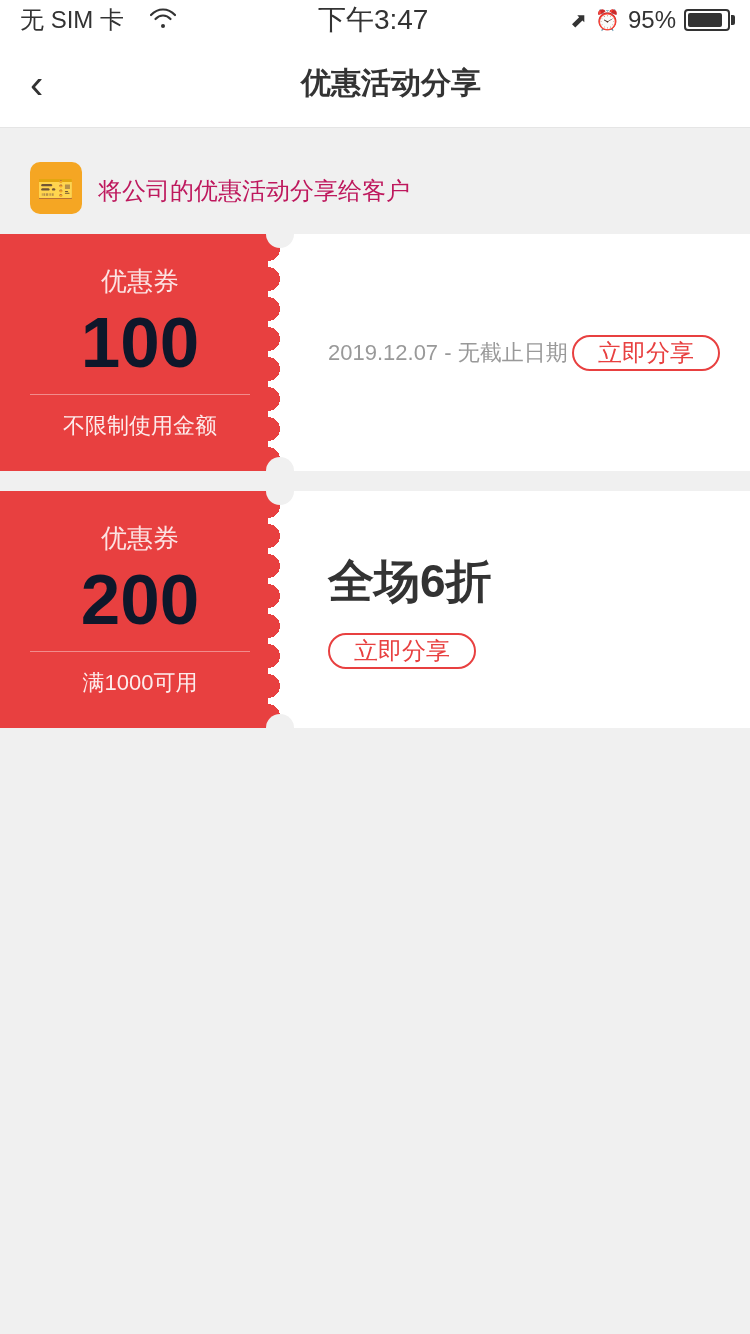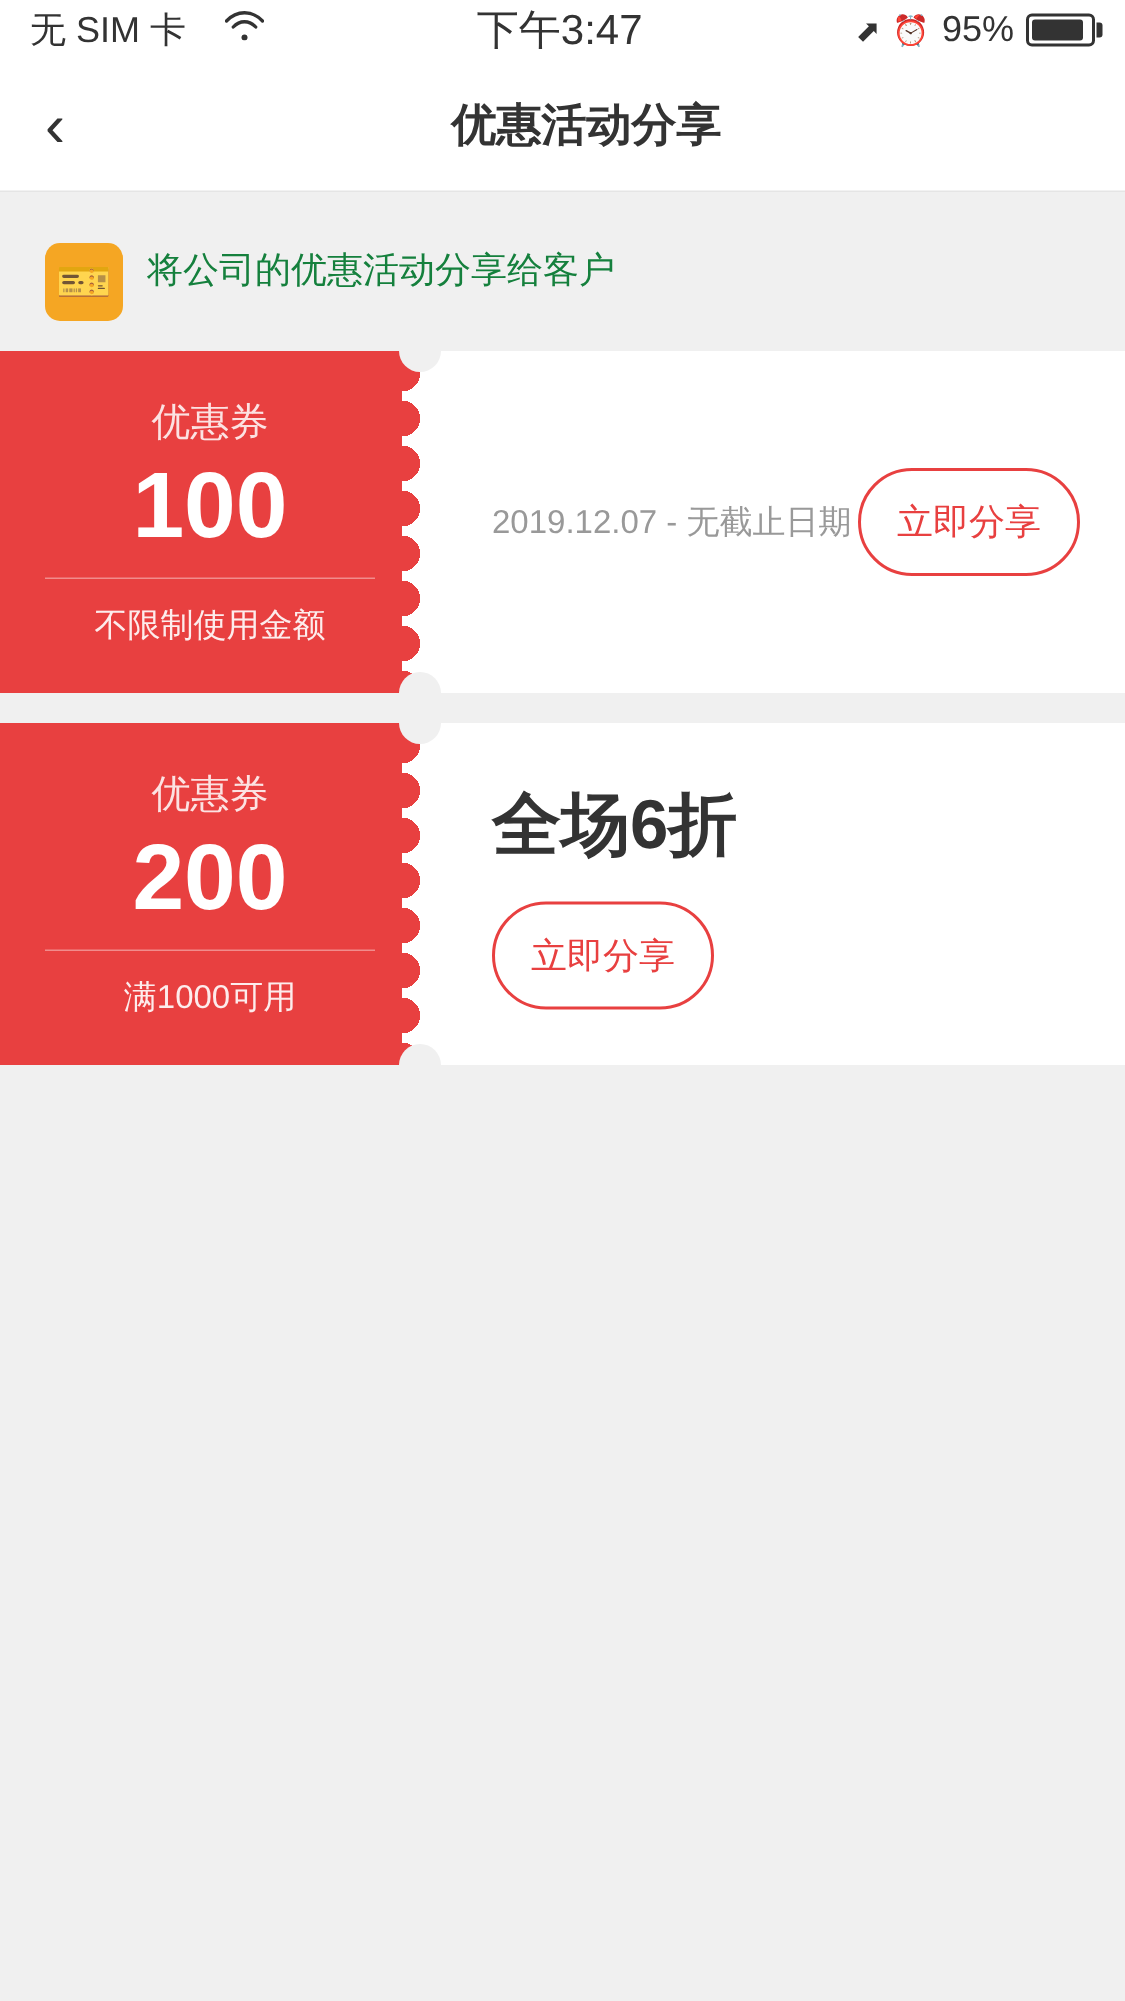--- a/index.html
+++ b/index.html
@@ -117,22 +117,22 @@
       margin-top: 4px;
     }
     .section-text-block {}
     .section-title {
       font-size: 32px;
       font-weight: 600;
       color: #333;
     }
     .section-subtitle {
       font-size: 24px;
-      color: #15803d;
-      margin-top: 6px;
+      color: #be185d;
+      margin-top: 17px;
     }
 
     
     .coupon-list {
       padding: 0 0 30px 0;
       background: #f0f0f0;
     }
 
     .coupon-card {
       background: #fff;
@@ -191,23 +191,23 @@
       border-radius: 50%;
       z-index: 3;
     }
 
     .coupon-label {
       font-size: 26px;
       color: rgba(255,255,255,0.85);
       margin-bottom: 8px;
     }
     .coupon-value {
-      font-size: 62px;
+      font-size: 71px;
       font-weight: 700;
-      color: #ffffff;
+      color: #0f172a;
       line-height: 1;
       margin-bottom: 16px;
     }
     .coupon-divider {
       width: 220px;
       height: 1px;
       background: rgba(255,255,255,0.4);
       margin-bottom: 16px;
     }
     .coupon-condition {
@@ -237,21 +237,21 @@
     }
     .coupon-date {
       font-size: 22px;
       color: #999;
     }
     .coupon-share-btn {
       border: 2px solid #e84040;
       border-radius: 40px;
       color: #e84040;
       font-size: 24px;
-      padding: 18px 24px;
+      padding: 0 24px;
       background: transparent;
       cursor: pointer;
       white-space: nowrap;
       flex-shrink: 0;
     }
 
     
     .back-arrow {
       font-size: 40px;
       line-height: 1;

